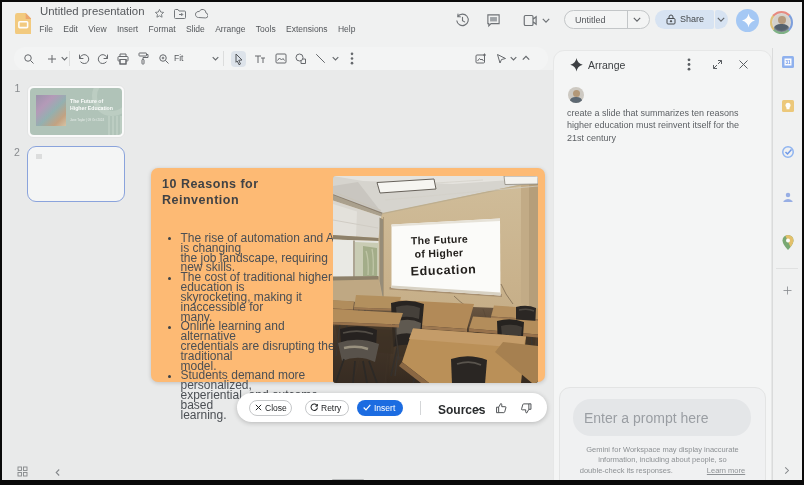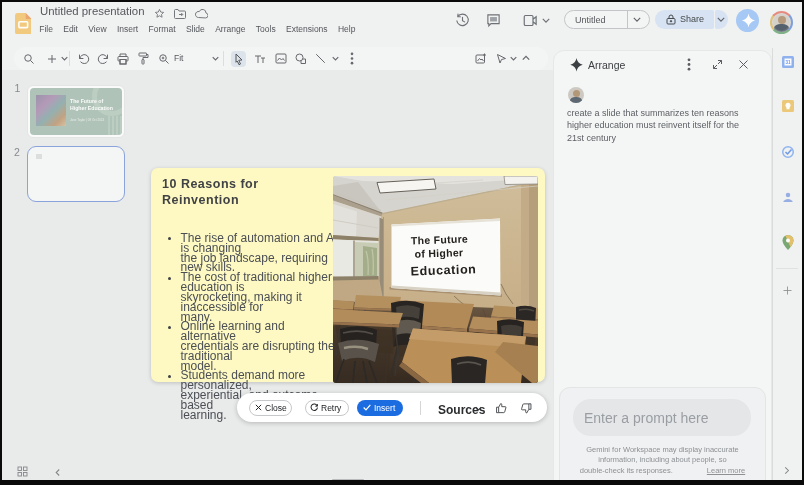--- a/index.html
+++ b/index.html
@@ -196,21 +196,21 @@
       <div class="abs" style="left:40px;top:10px;width:48px;height:16px;font-size:5.2px;font-weight:bold;color:#fbfcfb;line-height:6.5px;">The Future of Higher Education</div>
       <div class="abs" style="left:40px;top:30px;width:40px;height:3px;font-size:3px;color:#e6ece8;">Jane Taylor | 09 Oct 2024</div>
     </div>
     <div class="abs" style="left:12px;top:76px;font-size:10.5px;color:#888b8e;">2</div>
 
     <div class="abs" style="left:25px;top:76px;width:98px;height:56px;background:#f4f5f5;border:1.5px solid #8aa3dc;border-radius:9px;box-sizing:border-box;">
       <div class="abs" style="left:8px;top:7px;width:6px;height:4.5px;background:#dcdddd;"></div>
     </div>
   </div>
 
-  <div class="abs" id="slide" style="left:149px;top:166px;width:394px;height:214px;background:#fef9c3;border-radius:7px;box-shadow:0 1px 4px rgba(0,0,0,0.18);">
+  <div class="abs" id="slide" style="left:149px;top:166px;width:394px;height:214px;background:#fdba74;border-radius:7px;box-shadow:0 1px 4px rgba(0,0,0,0.18);">
     <div class="abs" style="left:11px;top:9px;width:200px;font-size:12.5px;line-height:15.5px;font-weight:bold;color:#404245;letter-spacing:0.5px;">10 Reasons for<br>Reinvention</div>
     <div id="bullets" class="abs" style="left:15.5px;top:66px;width:172px;font-size:12px;line-height:9.82px;color:#4b4f54;">
       <div class="bi"><span class="bd"></span>The rise of automation and AI is changing<br>the job landscape, requiring new skills.</div>
       <div class="bi"><span class="bd"></span>The cost of traditional higher education is<br>skyrocketing, making it inaccessible for<br>many.</div>
       <div class="bi"><span class="bd"></span>Online learning and alternative<br>credentials are disrupting the traditional<br>model.</div>
       <div class="bi"><span class="bd"></span>Students demand more personalized,<br>experiential, and outcome-based<br>learning.</div>
     </div>
 
     <svg class="abs" style="left:182px;top:8px;border-radius:3px" width="205" height="207" viewBox="0 0 205 207">
       <defs>

